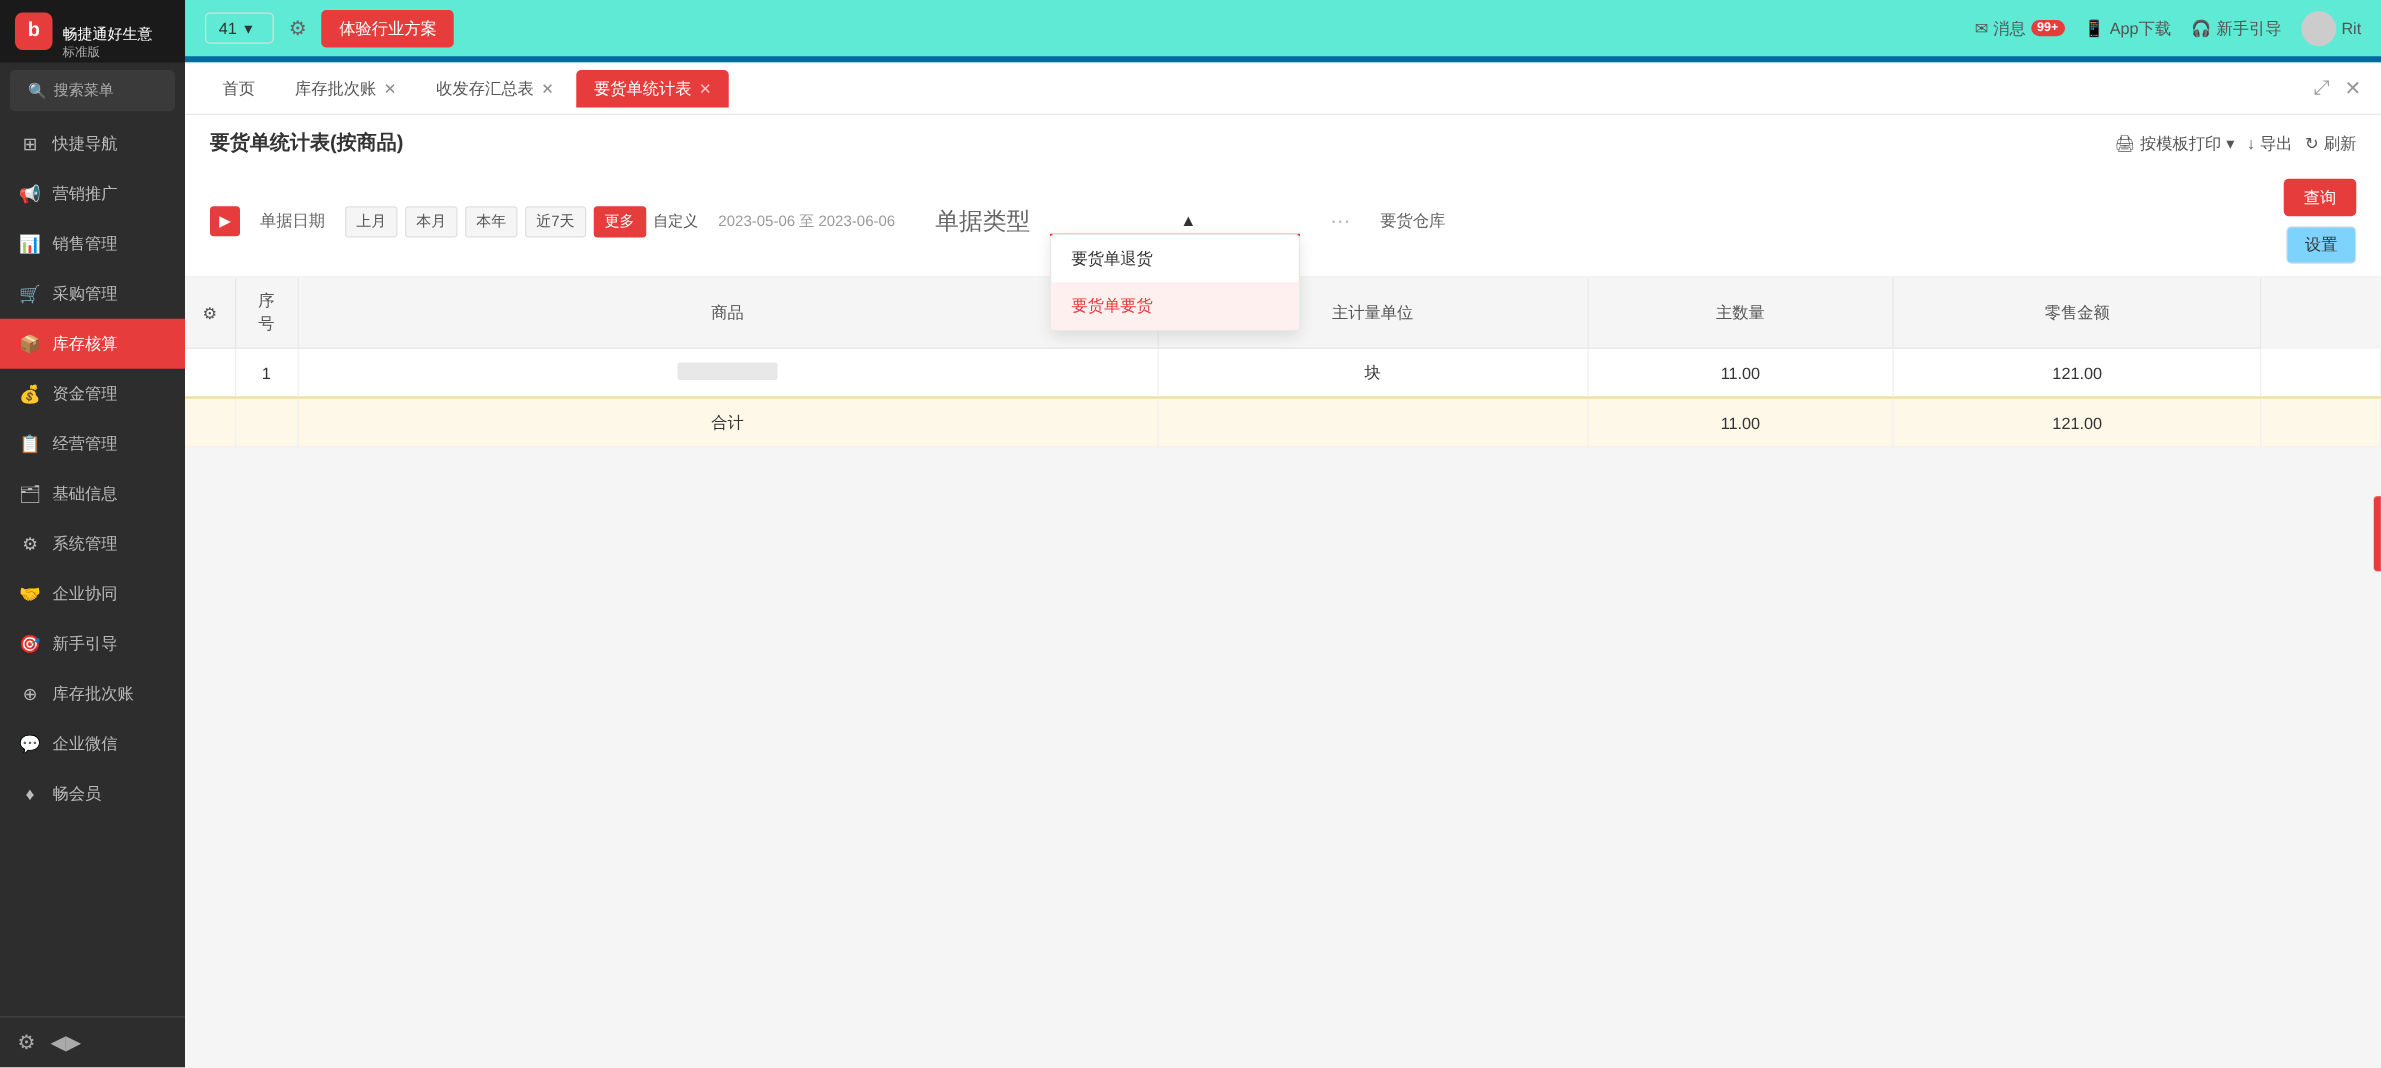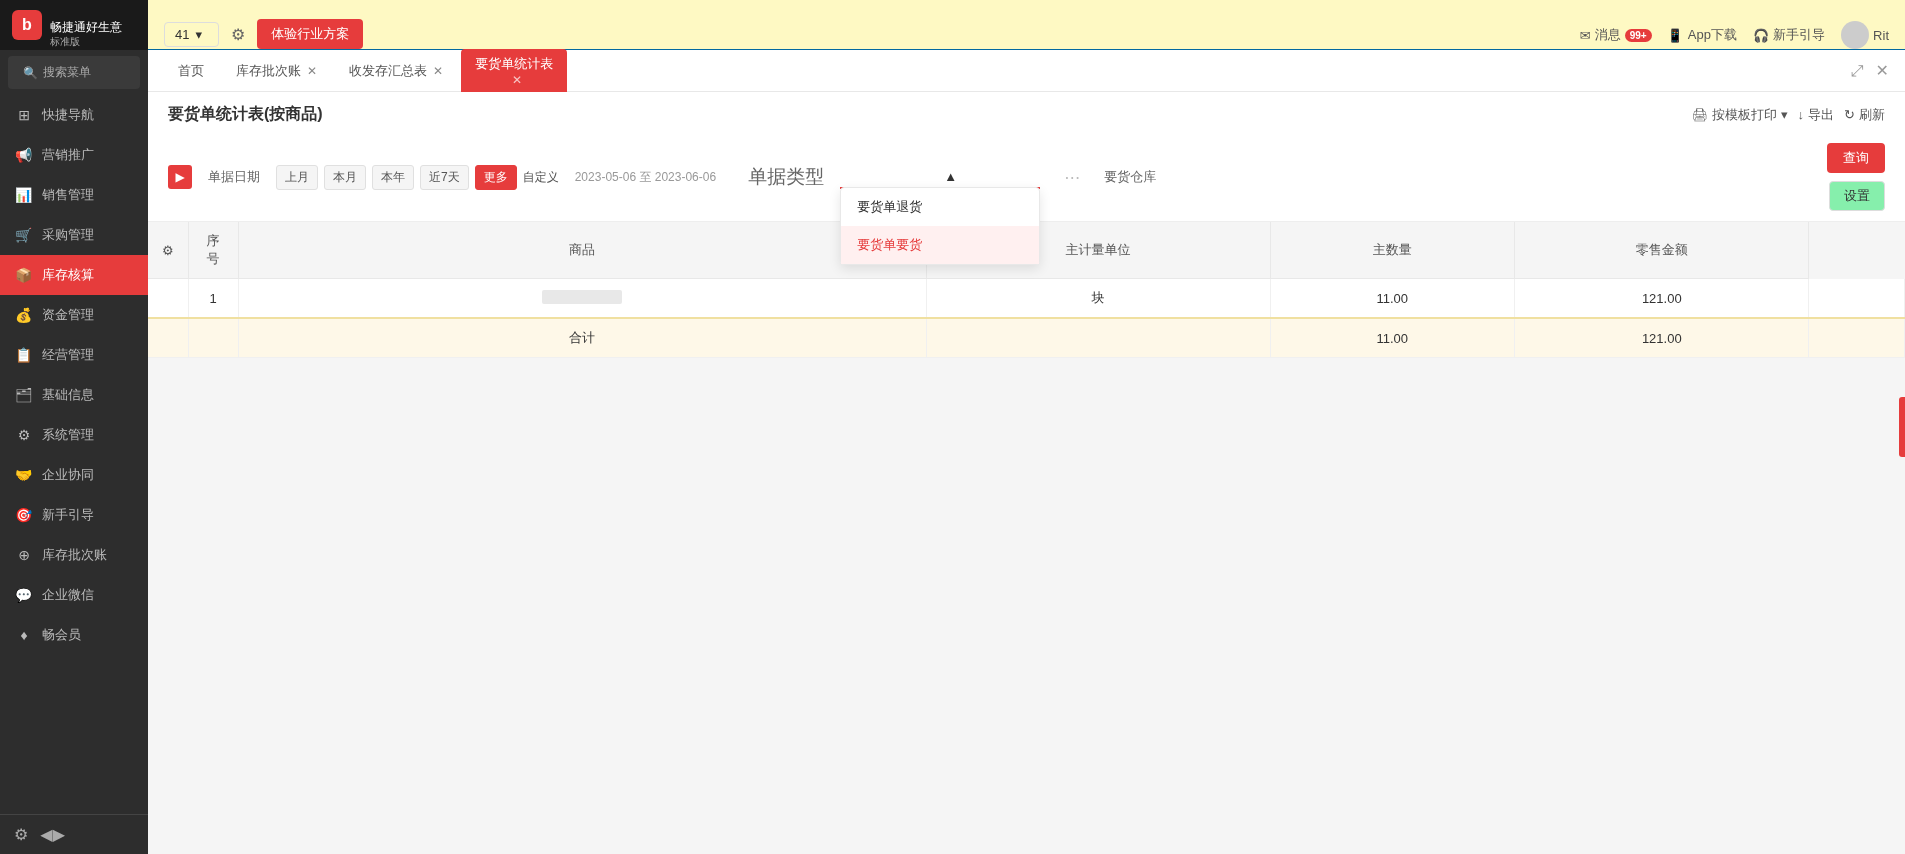--- a/index.html
+++ b/index.html
@@ -51,22 +51,22 @@
       display: flex; align-items: center; padding: 10px 14px;
       border-top: 1px solid #444;
     }
     .sidebar-footer-icon { color: #aaa; margin-right: 12px; cursor: pointer; font-size: 16px; }
 
     
     .main-content { flex: 1; display: flex; flex-direction: column; overflow: hidden; }
 
     
     .topbar {
-      height: 50px; background: #fef9c3; display: flex; align-items: flex-end;
-      padding: 0 16px; border-bottom: 1px solid #0369a1; justify-content: space-between;
+      height: 50px; background: #5eead4; display: flex; align-items: center;
+      padding: 0 16px; border-bottom: 5px solid #0369a1; justify-content: space-between;
     }
     .topbar-left { display: flex; align-items: center; gap: 8px; }
     .topbar-selector {
       display: flex; align-items: center; border: 1px solid #ddd; border-radius: 4px;
       padding: 4px 10px; font-size: 13px; cursor: pointer; color: #333;
     }
     .topbar-selector span { margin-right: 6px; }
     .topbar-gear { font-size: 16px; color: #666; cursor: pointer; padding: 4px; }
     .topbar-trial {
       background: #e63c3c; color: white; padding: 6px 14px; border-radius: 4px;
@@ -82,21 +82,21 @@
 
     
     .tabbar {
       height: 42px; background: #fff; display: flex; align-items: center;
       padding: 0 16px; border-bottom: 1px solid #e8e8e8; gap: 4px;
     }
     .tab-item {
       display: flex; align-items: center; padding: 6px 14px; cursor: pointer;
       font-size: 13px; color: #555; border-radius: 4px 4px 0 0; white-space: nowrap;
     }
-    .tab-item.active { background: #e63c3c; color: #fff; flex-direction: column; }
+    .tab-item.active { background: #e63c3c; color: #fff; }
     .tab-close { margin-left: 6px; font-size: 12px; color: inherit; opacity: 0.7; }
 
     
     .page-content { flex: 1; overflow: auto; background: #f5f5f5; padding: 0; }
 
     .page-header {
       display: flex; align-items: center; justify-content: space-between;
       padding: 12px 20px 8px; background: #fff;
     }
     .page-title { font-size: 16px; font-weight: bold; color: #333; }
@@ -134,21 +134,21 @@
     .filter-type-input span { flex: 1; color: #333; font-size: 13px; }
     .filter-type-chevron { color: #e63c3c; font-size: 12px; }
     .filter-dots { color: #bbb; font-size: 16px; margin-left: 8px; cursor: pointer; }
     .filter-warehouse-label { color: #666; font-size: 13px; margin-left: 8px; }
 
     .query-btn {
       background: #e63c3c; color: white; padding: 6px 16px; border-radius: 4px;
       cursor: pointer; font-size: 13px; border: none; margin-left: auto;
     }
     .settings-btn {
-      background: #86efac; color: #333; padding: 5px 14px; border-radius: 4px;
+      background: #7dd3fc; color: #333; padding: 5px 14px; border-radius: 4px;
       cursor: pointer; font-size: 13px; border: 1px solid #ddd; display: block;
       margin-left: auto; margin-top: 4px;
     }
     .dropdown-menu {
       position: absolute;
       top: 100%;
       left: 0;
       background: white;
       border: 1px solid #e8e8e8;
       border-radius: 4px;

